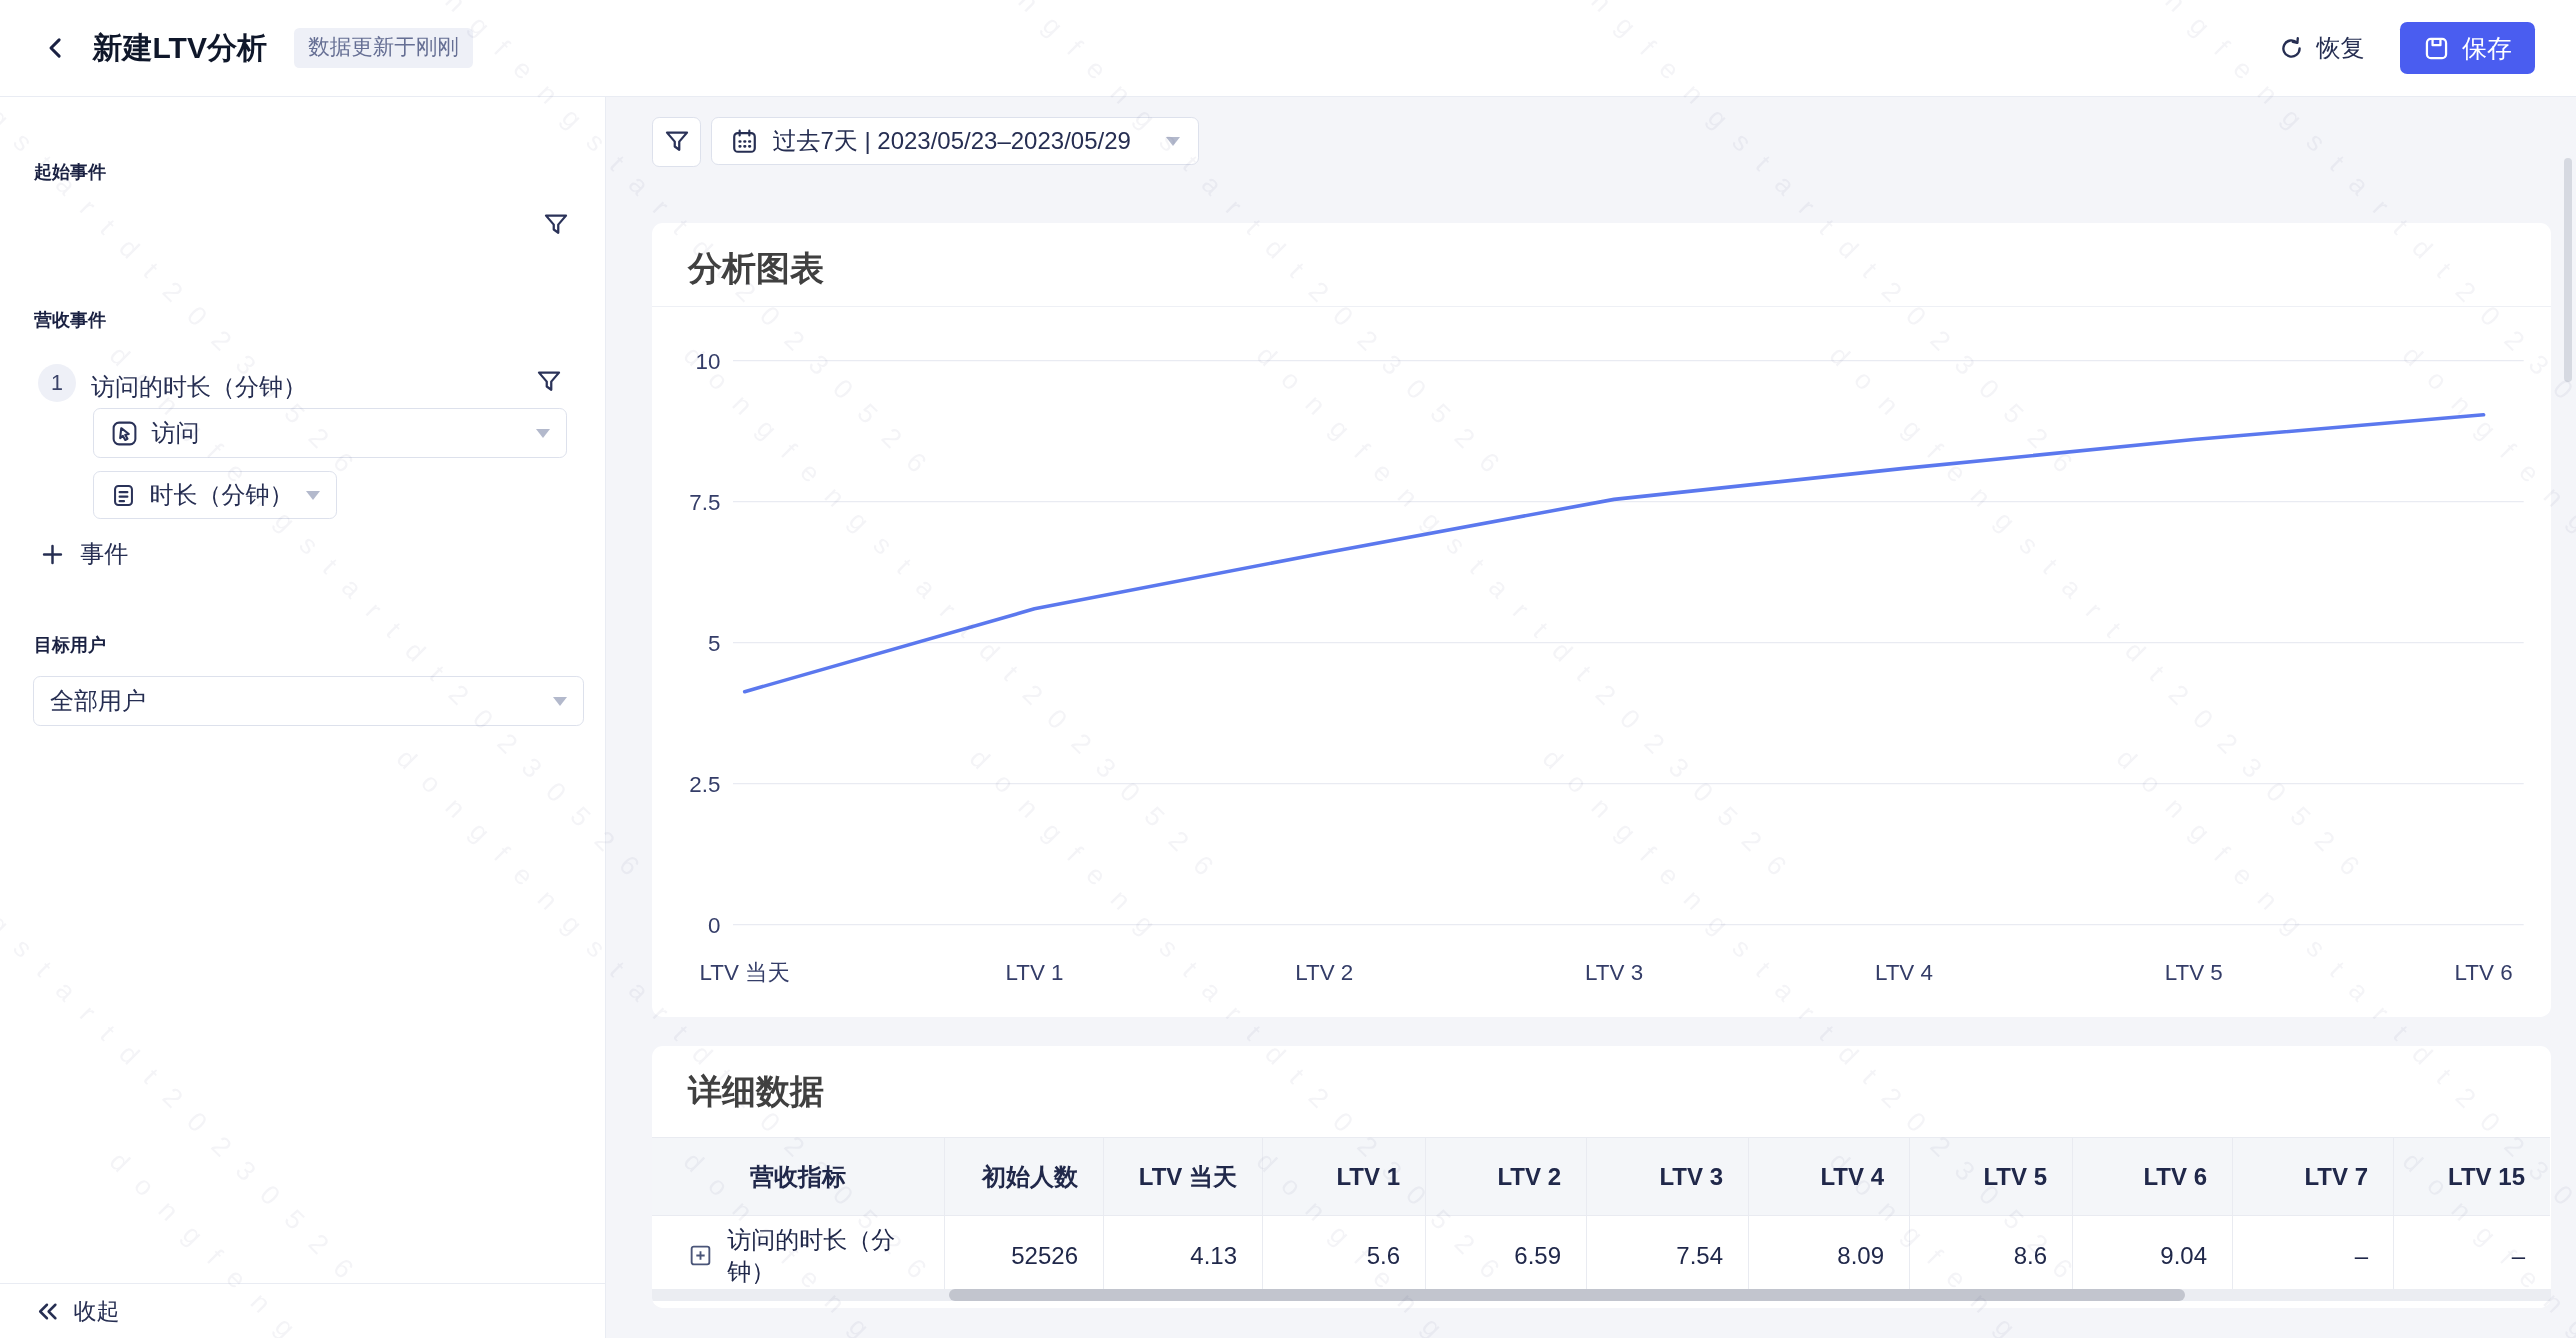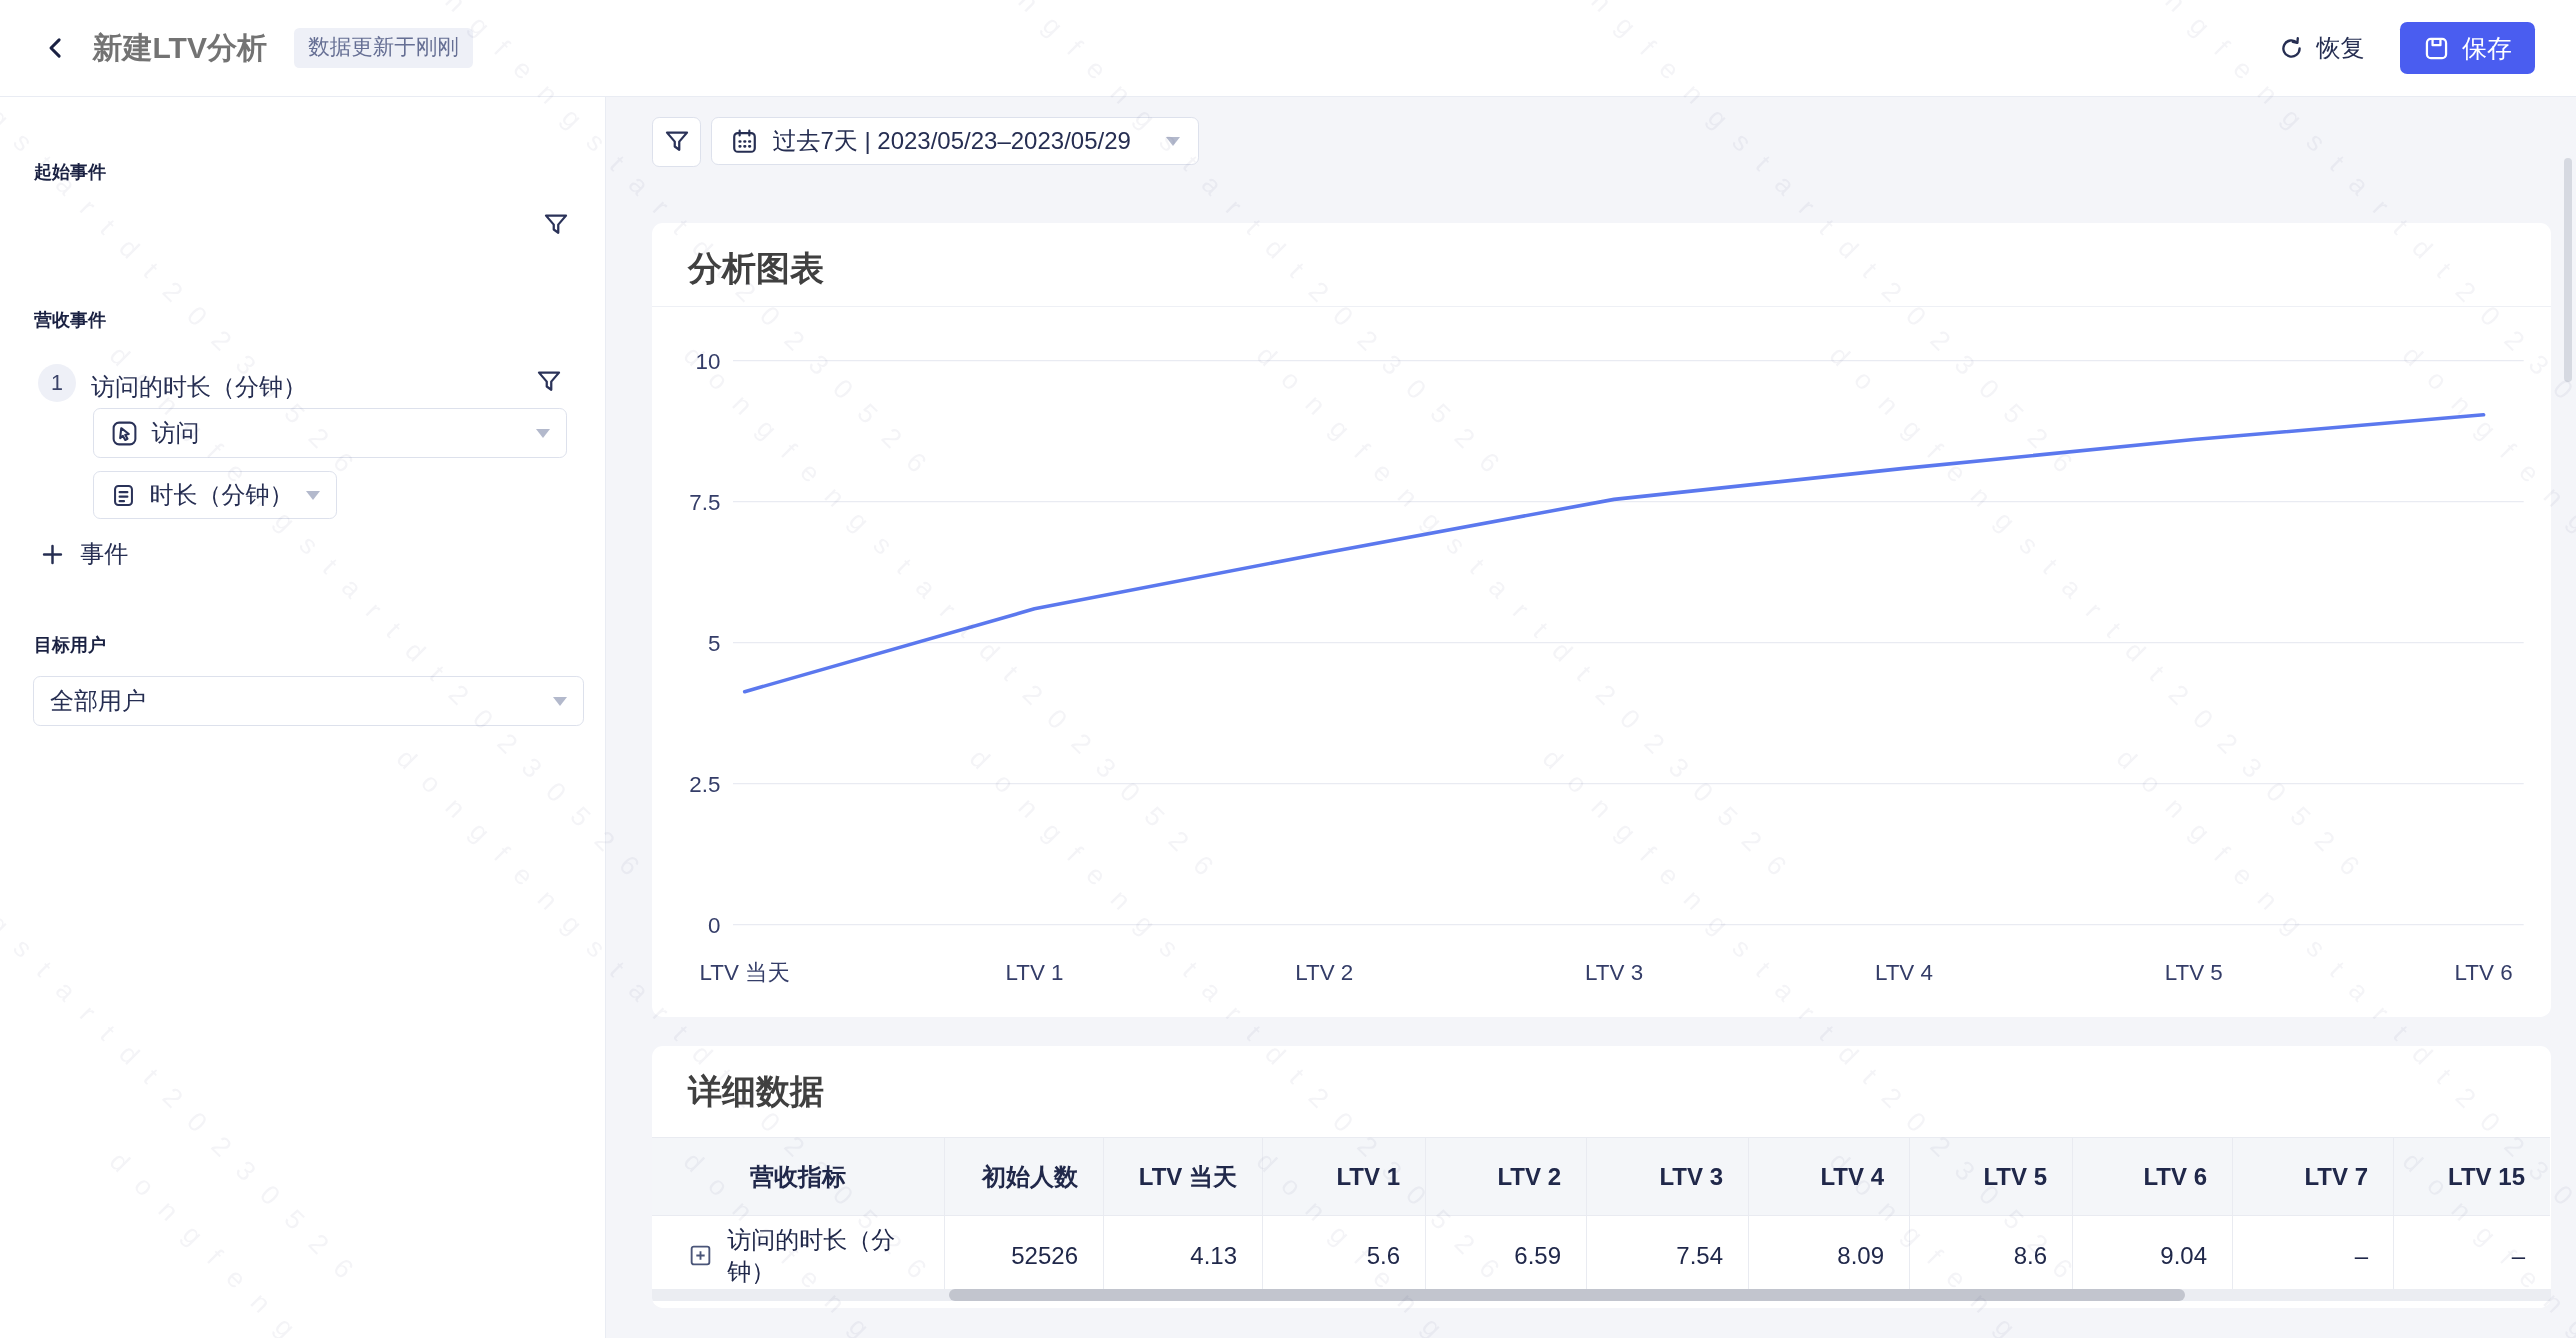--- a/index.html
+++ b/index.html
@@ -9,21 +9,21 @@
   
   .wm-layer{position:absolute;inset:0;z-index:40;pointer-events:none;overflow:hidden;}
   .wm-tile{position:absolute;white-space:nowrap;font-size:27px;letter-spacing:0.72em;
            color:rgba(46,62,112,0.055);transform:rotate(45deg);transform-origin:left top;}
 
   
   .app-header{position:absolute;left:0;top:0;right:0;height:97px;background:#fff;
               border-bottom:0.9px solid #e9ecf3;display:flex;align-items:center;
               padding:0 41px;box-sizing:border-box;z-index:10;}
   .icon-btn{display:flex;align-items:center;justify-content:center;cursor:pointer;}
-  .page-title{font-size:30px;font-weight:700;color:#737373;margin-left:21.5px;}
+  .page-title{font-size:30px;font-weight:700;color:#0f172a;margin-left:21.5px;}
   .badge{margin-left:27px;background:#eef0f7;color:#666f94;font-size:21.5px;
          padding:7.2px 14.3px;border-radius:5.4px;line-height:1.2;}
   .header-spacer{flex:1;}
   .restore-btn{display:flex;align-items:center;gap:11.6px;font-size:24px;color:#262e52;
                margin-right:36px;cursor:pointer;}
   .save-btn{display:flex;align-items:center;gap:11.6px;background:#4a5df0;color:#fff;
             font-size:25px;height:52px;padding:0 23px;border-radius:7.2px;cursor:pointer;}
 
   
   .sidebar{position:absolute;left:0;top:97px;bottom:0;width:606px;background:#fff;
@@ -160,20 +160,28 @@
       </span>
       <span>事件</span>
     </div>
 
     <div class="section-label" style="top:536px;">目标用户</div>
     <div class="select" style="left:33px;top:579px;width:551px;height:50px;">
       <span>全部用户</span>
       <span class="caret"></span>
     </div>
 
+    <div class="collapse-bar">
+      <span>
+        <svg width="27" height="27" viewBox="0 0 24 24" fill="none" stroke="#262e52" stroke-width="2.2" stroke-linecap="round" stroke-linejoin="round">
+            <path d="M11.5 6l-6 6 6 6M19 6l-6 6 6 6"></path>
+          </svg>
+      </span>
+      <span>收起</span>
+    </div>
   </div>
 
   <div class="main">
 
     <div class="filter-btn">
       <span>
         <svg width="30" height="30" viewBox="0 0 24 24" fill="none" stroke="currentColor" stroke-width="1.8" stroke-linejoin="round">
             <path d="M4 4.5h16l-6.2 7.2v6.5l-3.6-2.6v-3.9z"></path>
           </svg>
       </span>

